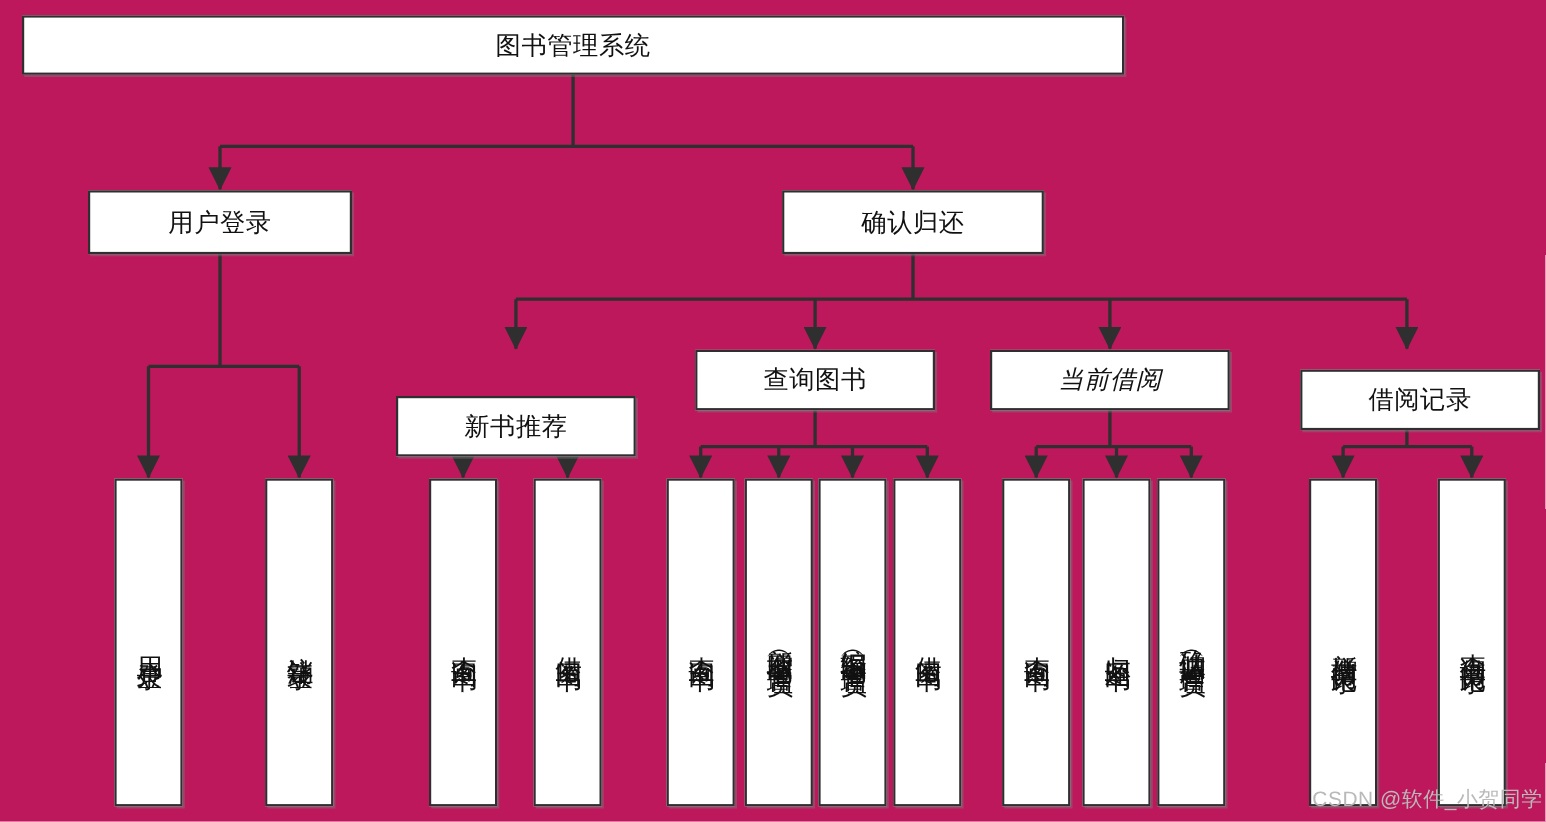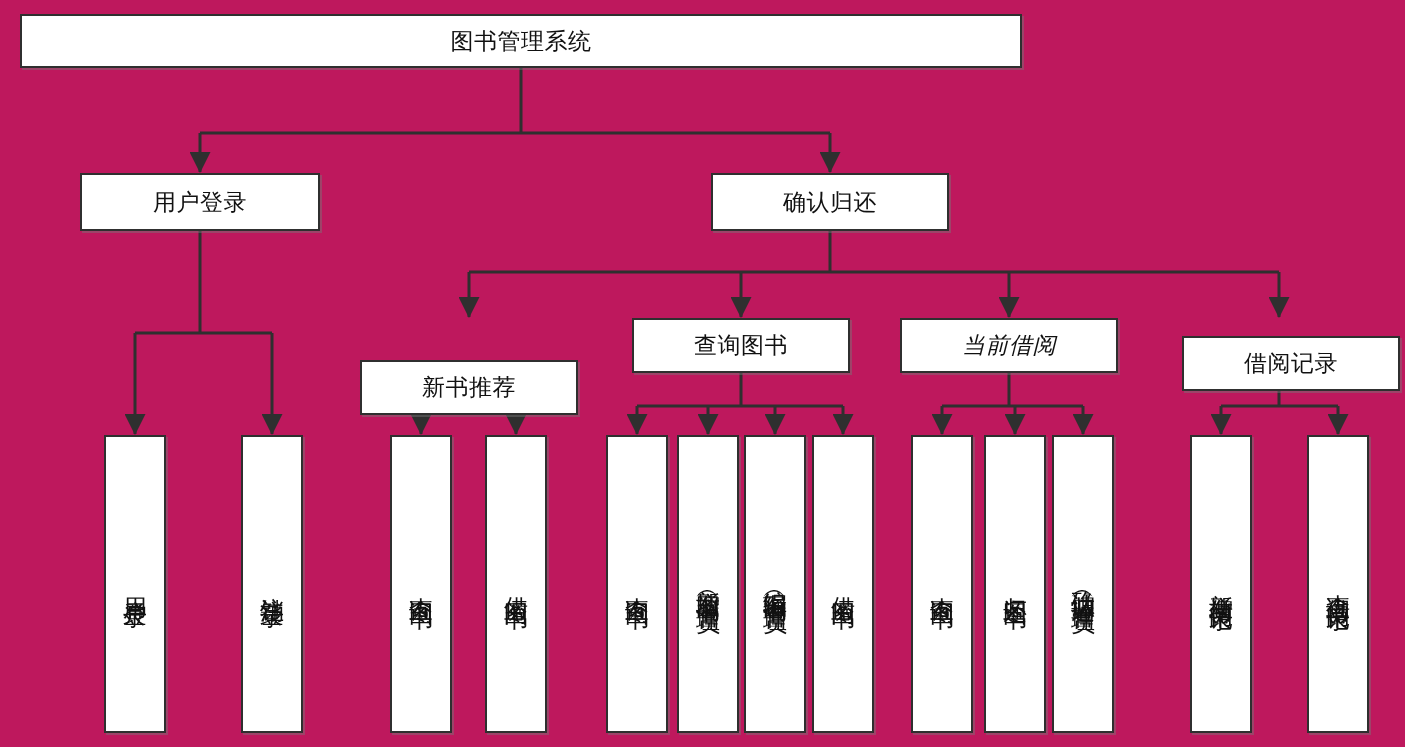--- a/index.html
+++ b/index.html
@@ -165,13 +165,14 @@
         <span class="lbl">确认归还（管理员）</span>
       </div>
       <div class="node leaf" style="left: 1190px; top: 435px; width: 62px; height: 298px;">
         <span class="lbl">新增借阅记录</span>
       </div>
       <div class="node leaf" style="left: 1307px; top: 435px; width: 62px; height: 298px;">
         <span class="lbl">查询借阅记录</span>
       </div>
     </div>
 
+  <div class="watermark" style="left:1193px; top:714px;">CSDN @软件_小贺同学</div>
 </div>
 
 </body></html>

